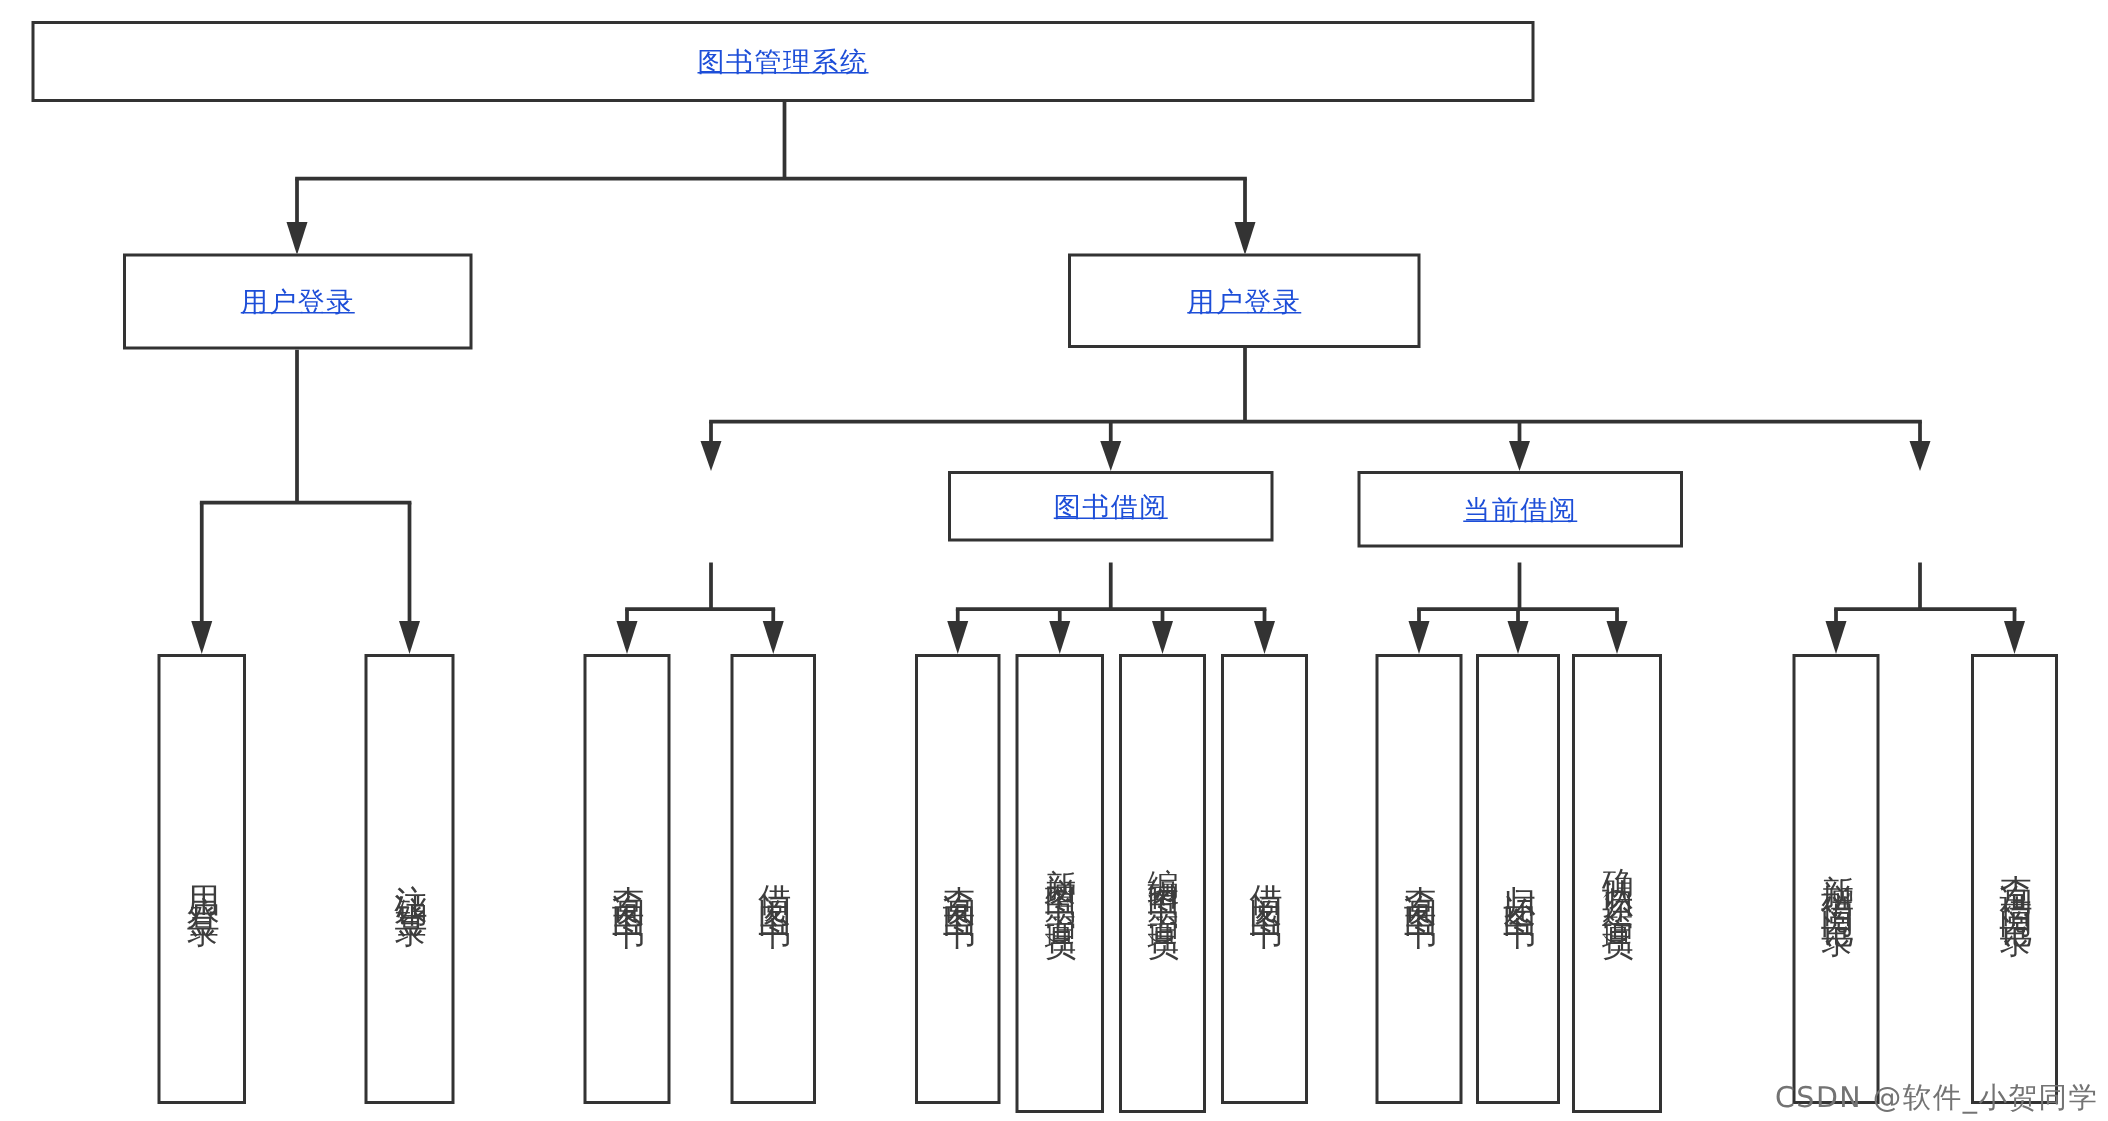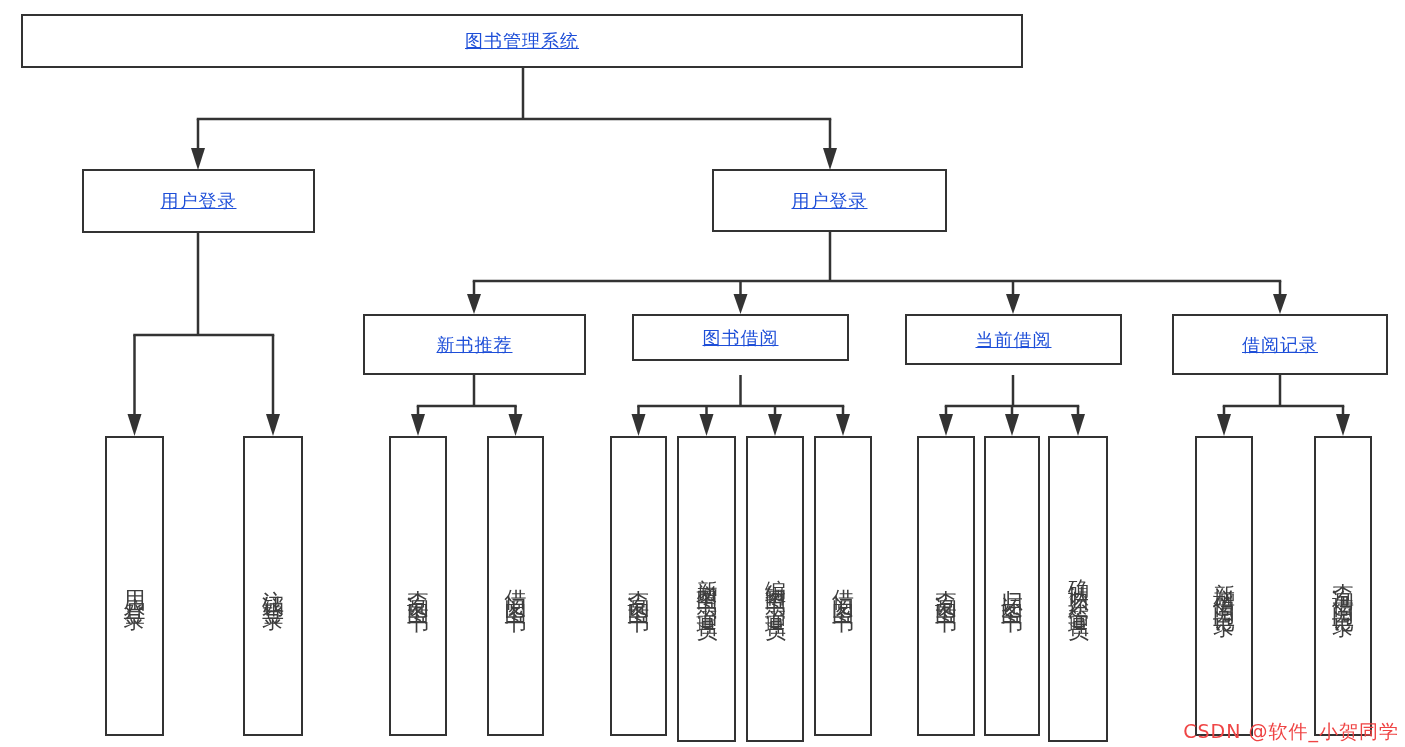--- a/index.html
+++ b/index.html
@@ -14,21 +14,21 @@
   }
   .box.h span{
     color:#1d4ed8;font-size:18px;letter-spacing:1px;white-space:nowrap;text-decoration:underline;
   }
   .box.v span{
     color:#3d3d3d;font-size:22px;letter-spacing:7px;line-height:1;
     writing-mode:vertical-rl;text-orientation:mixed;white-space:nowrap;
   }
   .box.v.tight span{letter-spacing:6px;font-size:21px;}
   .watermark{
-    position:absolute;right:6px;bottom:2px;color:#ef4444;font-size:19px;
+    position:absolute;right:6px;bottom:2px;color:#737373;font-size:19px;
     letter-spacing:1px;white-space:nowrap;
   }
 </style>
 </head>
 <body>
 
 <div class="stage">
 
   <svg class="connectors" viewBox="0 0 1405 747" xmlns="http://www.w3.org/2000/svg">
     <g stroke="#333333" stroke-width="2.5" fill="none">
@@ -100,31 +100,25 @@
     <span>图书管理系统</span>
   </div>
 
   <div class="box h" style="left:82px;top:169px;width:233px;height:64px">
     <span>用户登录</span>
   </div>
   <div class="box h" style="left:712px;top:169px;width:235px;height:63px">
     <span>用户登录</span>
   </div>
 
-  <div class="box h" style="left:363px;top:314px;width:223px;height:61px">
-    <span>新书推荐</span>
-  </div>
   <div class="box h" style="left:632px;top:314px;width:217px;height:47px">
     <span>图书借阅</span>
   </div>
   <div class="box h" style="left:905px;top:314px;width:217px;height:51px">
     <span>当前借阅</span>
-  </div>
-  <div class="box h" style="left:1172px;top:314px;width:216px;height:61px">
-    <span>借阅记录</span>
   </div>
 
   <div class="box v" style="left:105px;top:436px;width:59px;height:300px">
     <span>用户登录</span>
   </div>
   <div class="box v" style="left:243px;top:436px;width:60px;height:300px">
     <span>注销登录</span>
   </div>
 
   <div class="box v" style="left:389px;top:436px;width:58px;height:300px">

